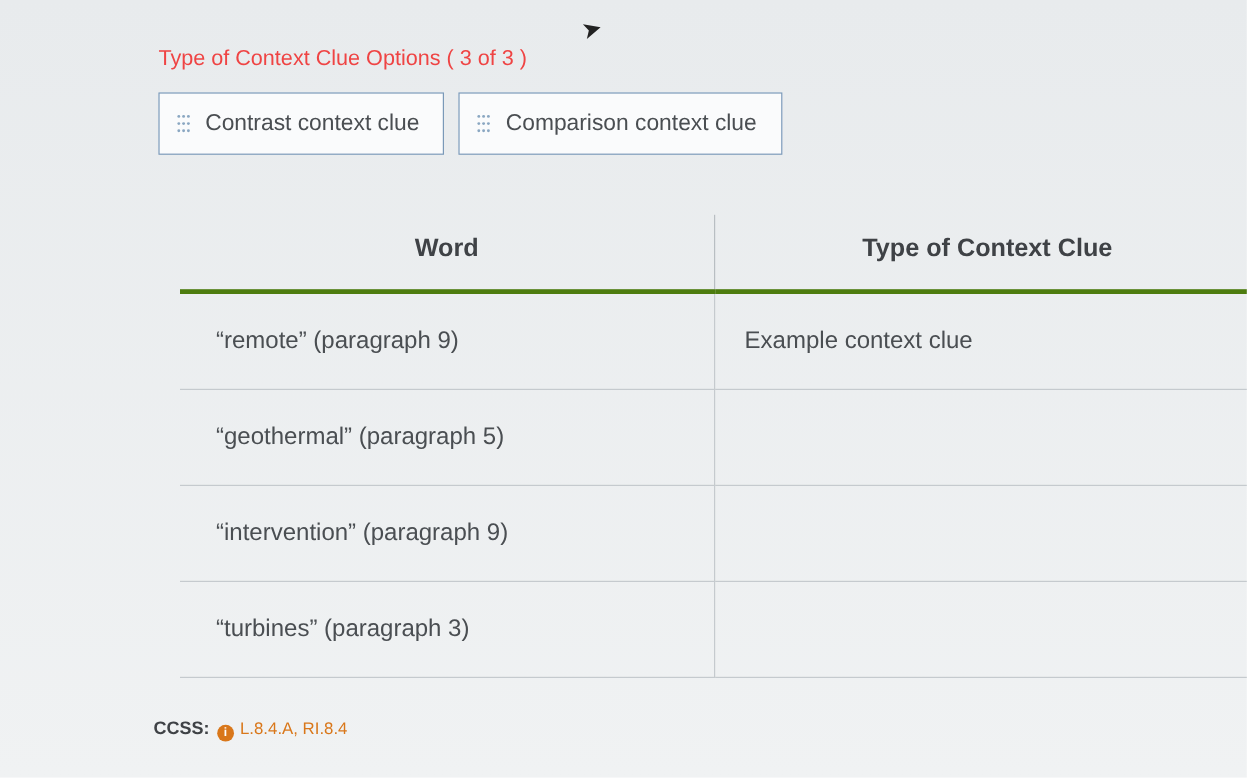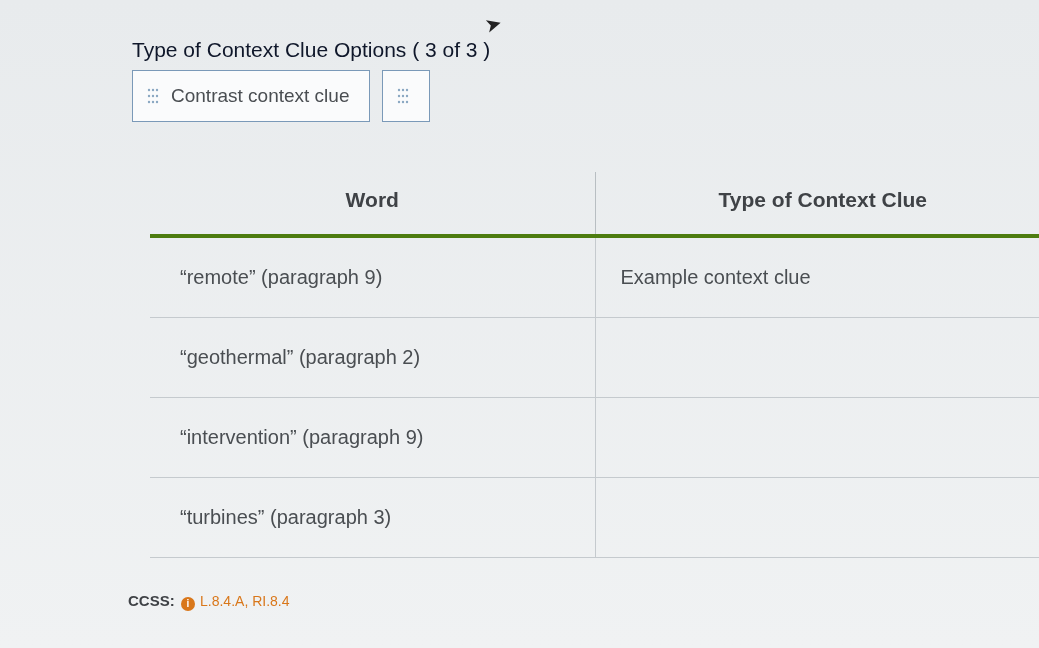--- a/index.html
+++ b/index.html
@@ -11,25 +11,25 @@
       font-family: Arial, Helvetica, sans-serif;
       background: linear-gradient(to bottom, #e8ebed 0%, #f0f2f3 100%);
       width: 1039px;
       height: 648px;
       padding: 0 20px;
       color: #4a4e52;
       position: relative;
       overflow: hidden;
     }
     .section-title {
-      font-size: 21px;
-      color: #0f172a;
+      font-size: 18px;
+      color: #ef4444;
       margin-top: 38px;
       margin-left: 112px;
-      margin-bottom: 8px;
+      margin-bottom: 18px;
       font-weight: 400;
     }
     .options-row {
       display: flex;
       gap: 12px;
       margin-left: 112px;
       margin-bottom: 50px;
     }
     .option-tile {
       border: 1px solid #7a99b8;
@@ -153,38 +153,39 @@
           <circle cx="6" cy="3" r="1.2" fill="#8aa7c2"></circle>
           <circle cx="10" cy="3" r="1.2" fill="#8aa7c2"></circle>
         <circle cx="2" cy="9" r="1.2" fill="#8aa7c2"></circle>
           <circle cx="6" cy="9" r="1.2" fill="#8aa7c2"></circle>
           <circle cx="10" cy="9" r="1.2" fill="#8aa7c2"></circle>
         <circle cx="2" cy="15" r="1.2" fill="#8aa7c2"></circle>
           <circle cx="6" cy="15" r="1.2" fill="#8aa7c2"></circle>
           <circle cx="10" cy="15" r="1.2" fill="#8aa7c2"></circle>
       </svg>
     </span>
+    <span>Comparison context clue</span>
   </div>
 </div>
 
 <div class="table-wrap">
   <table>
     <thead>
       <tr>
         <th>Word</th>
         <th>Type of Context Clue</th>
       </tr>
     </thead>
     <tbody>
       <tr>
         <td>“remote” (paragraph 9)</td>
         <td class="answer-cell">Example context clue</td>
       </tr>
       <tr>
-        <td>“geothermal” (paragraph 2)</td>
+        <td>“geothermal” (paragraph 5)</td>
         <td class="answer-cell"></td>
       </tr>
       <tr>
         <td>“intervention” (paragraph 9)</td>
         <td class="answer-cell"></td>
       </tr>
       <tr>
         <td>“turbines” (paragraph 3)</td>
         <td class="answer-cell"></td>
       </tr>

